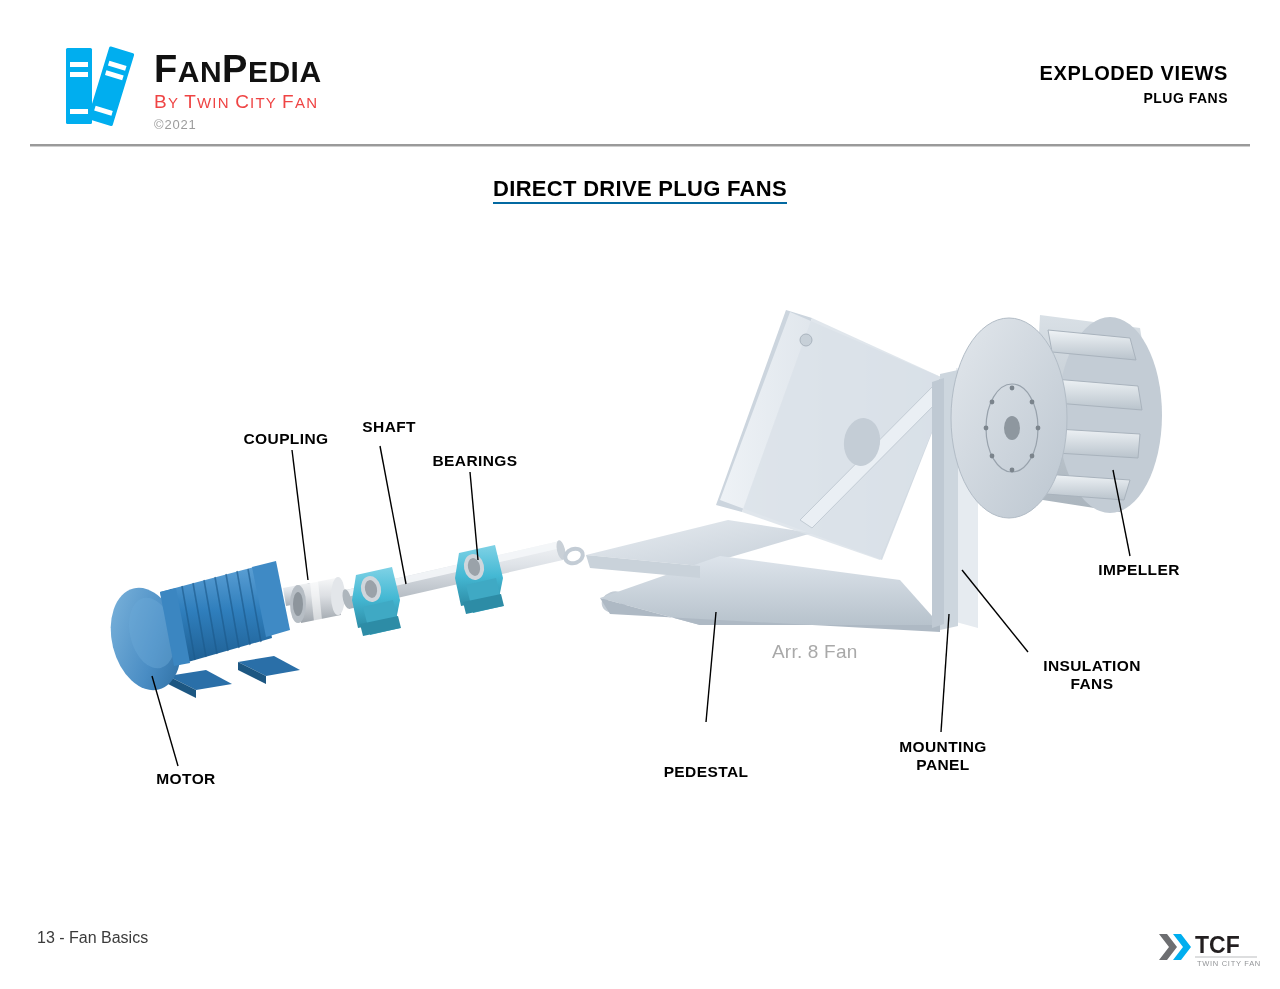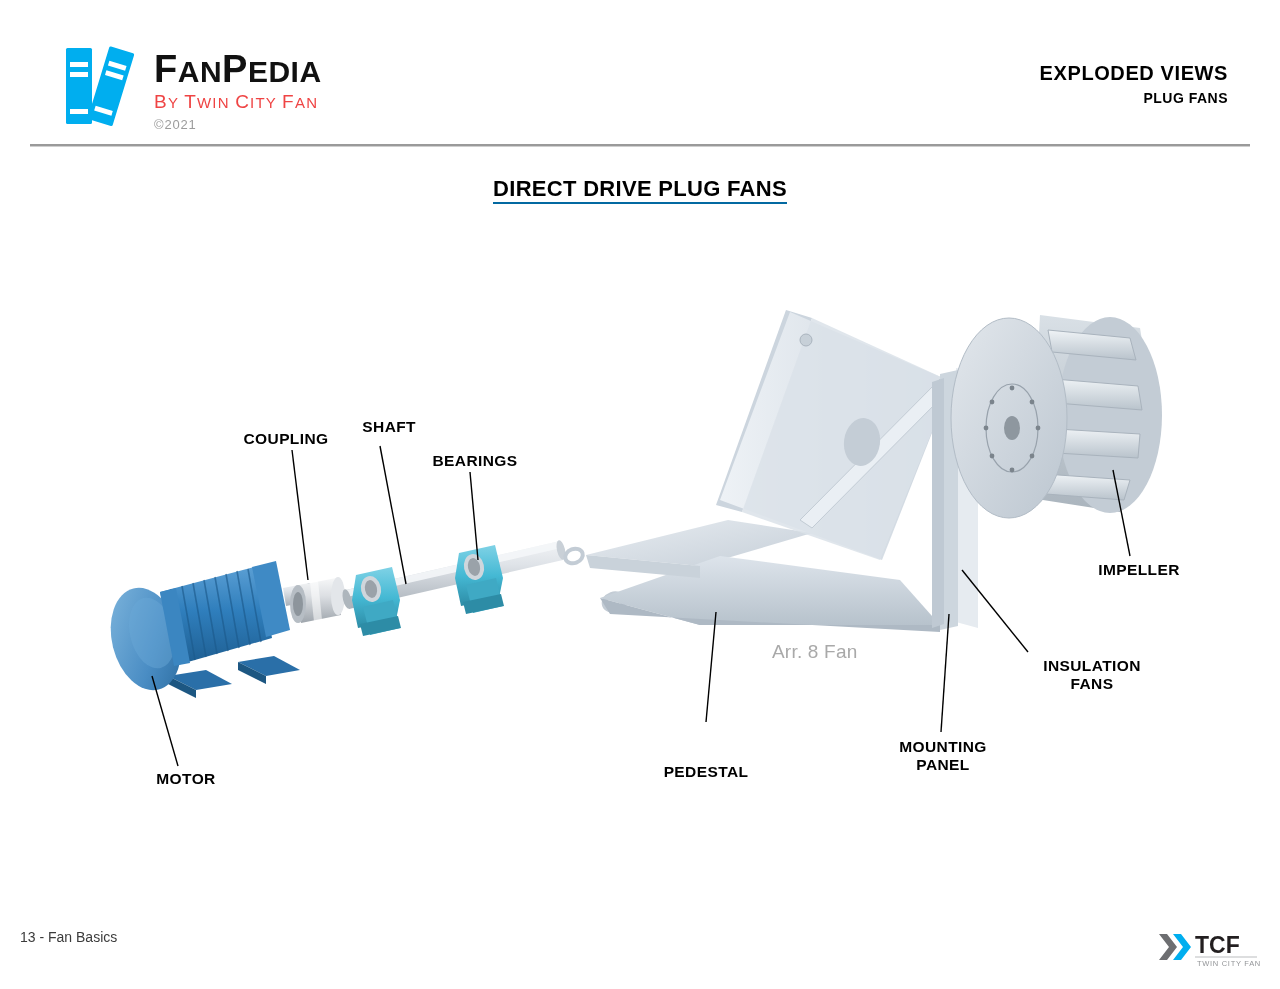--- a/index.html
+++ b/index.html
@@ -51,22 +51,22 @@
     position: absolute; font-size: 15.5px; font-weight: bold; color: #000;
     letter-spacing: 0.4px; line-height: 1.15; text-align: center; white-space: pre-line;
   }
   .note-text {
     position: absolute; font-size: 19px; color: #a9a9a9; font-weight: normal;
     letter-spacing: 0.2px;
   }
 
   
   .footer-left {
-    position: absolute; left: 20px; top: 929px;
-    font-size: 14px; color: #3b3b3b;
+    position: absolute; left: 37px; top: 929px;
+    font-size: 16px; color: #3b3b3b;
   }
   .tcf-logo { position: absolute; left: 1157px; top: 928px; width: 104px; height: 40px; }
 </style>
 </head>
 <body>
 
 <div class="page">
 
   <div class="logo-block">
     <svg class="book-icon" viewBox="0 0 96 96">

